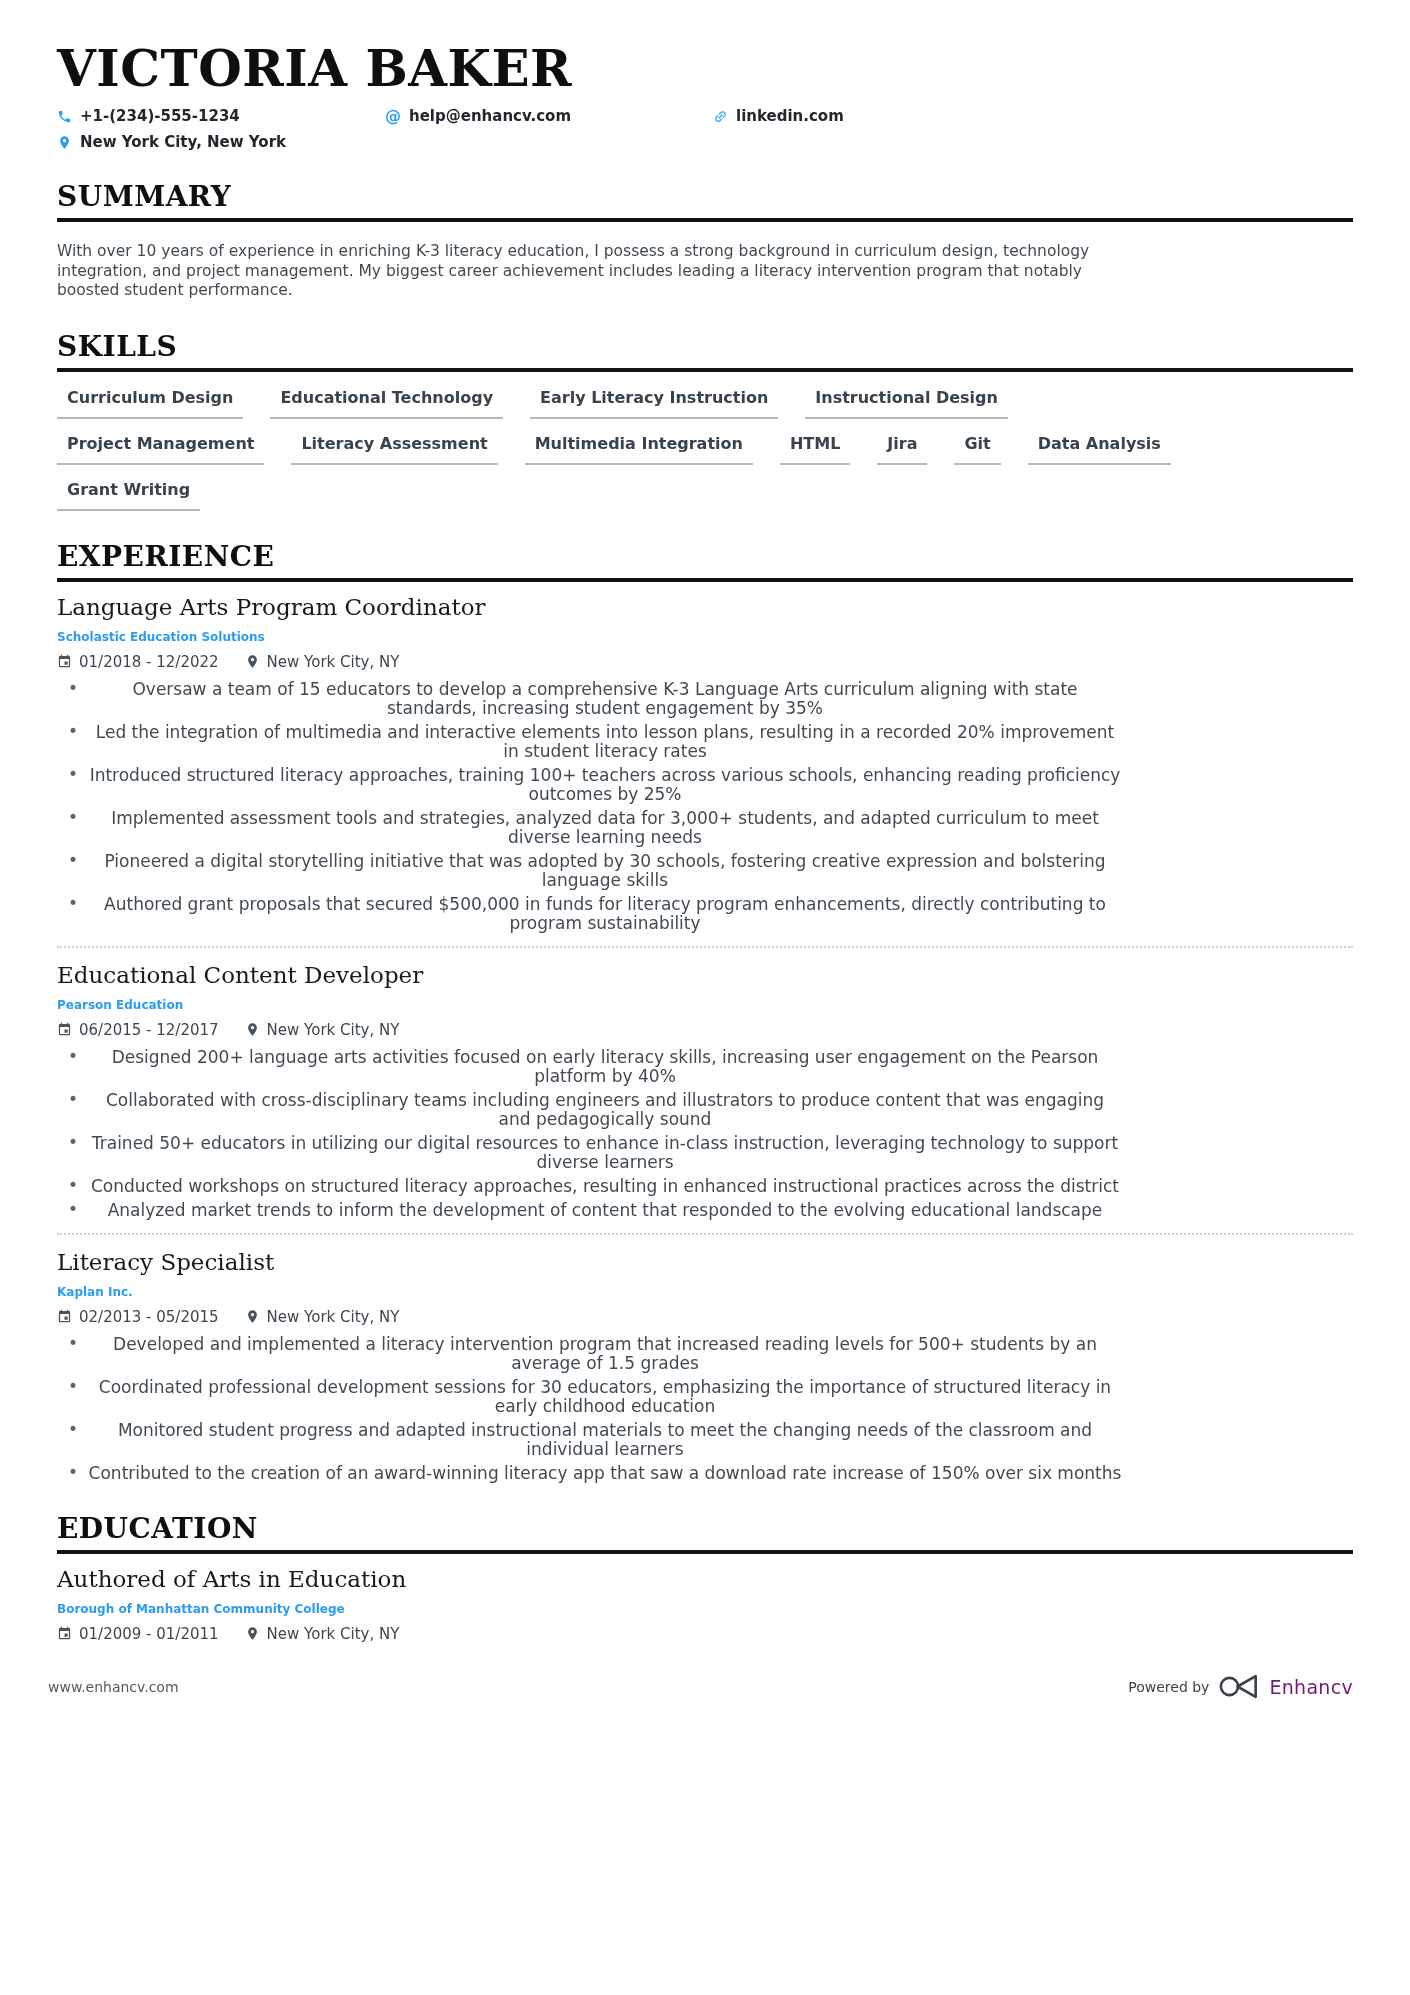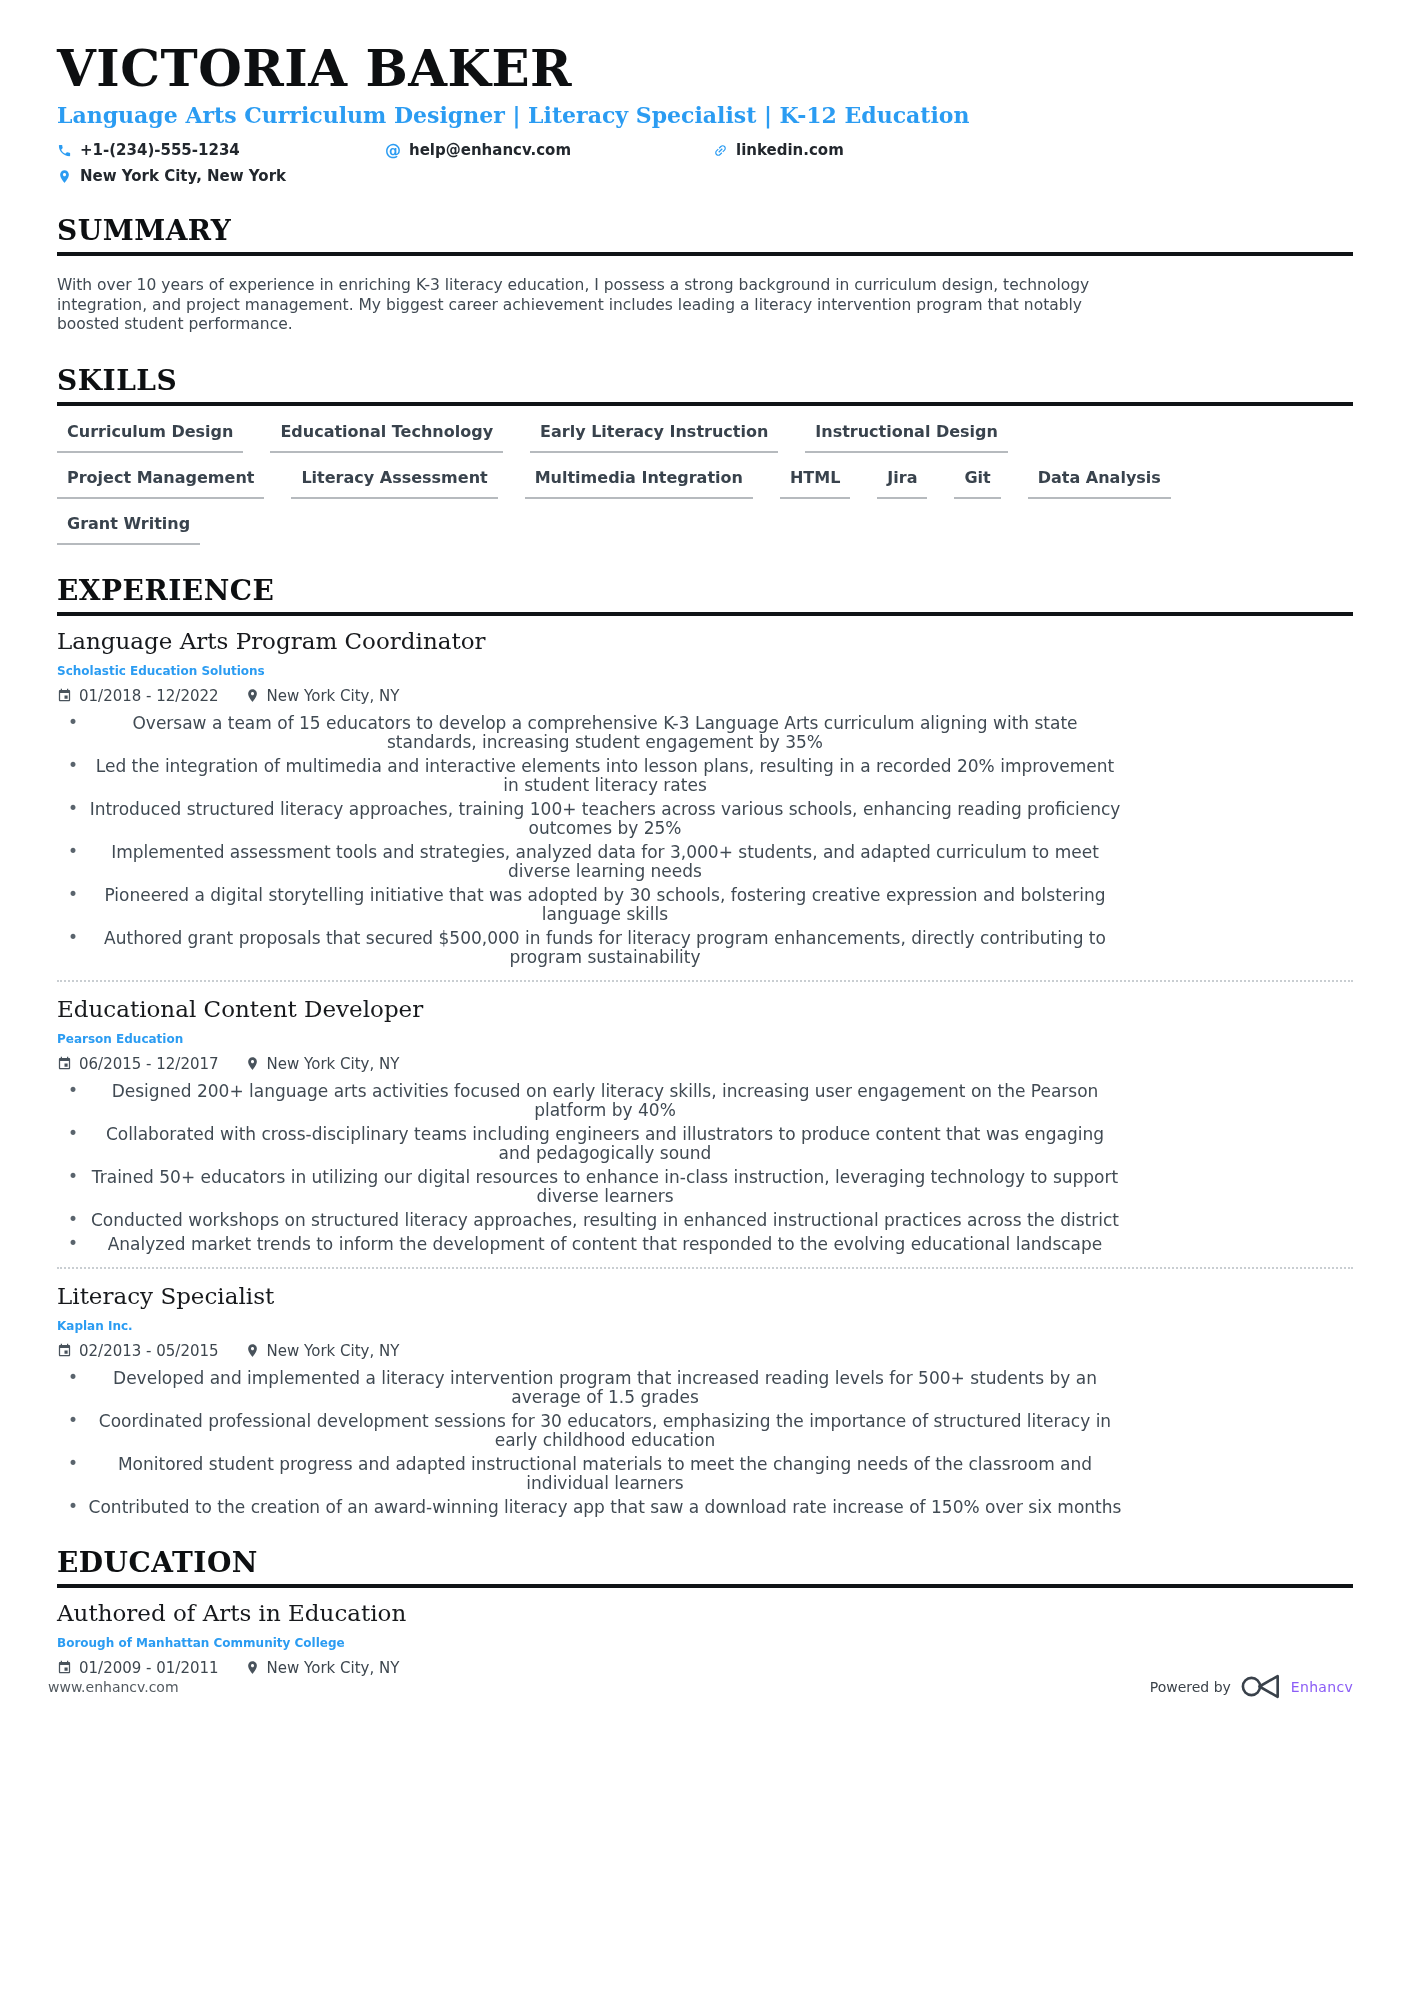--- a/index.html
+++ b/index.html
@@ -53,30 +53,29 @@
 
   
   .edu-entry { margin-top:12px; }
 
   
   .footer { position:absolute; left:48px; right:57px; bottom:60px; display:flex; justify-content:space-between; align-items:center; }
   .footer-site { font-size:14px; color:#535a60; }
   .powered { display:flex; align-items:center; gap:10px; }
   .powered-label { font-size:14px; color:#3b4249; }
   .brand-logo { width:40px; height:25px; }
-  .brand-name { font-size:14px; color:#8b5cf6; letter-spacing:0.3px; }
+  .brand-name { font-size:19px; color:#701a75; letter-spacing:0.3px; }
 </style>
 </head>
 <body>
 
 <div class="page">
 
   <div>
     <div class="name">VICTORIA BAKER</div>
-    <div class="headline">Language Arts Curriculum Designer | Literacy Specialist | K-12 Education</div>
 
     <div class="contact-row">
       <div class="contact-item c1">
         <svg class="icon-svg icon-accent" viewBox="0 0 24 24">
             <path d="M6.62 10.79c1.44 2.83 3.76 5.14 6.59 6.59l2.2-2.2c.27-.27.67-.36 1.02-.24 1.12.37 2.33.57 3.57.57.55 0 1 .45 1 1V20c0 .55-.45 1-1 1-9.39 0-17-7.61-17-17 0-.55.45-1 1-1h3.5c.55 0 1 .45 1 1 0 1.25.2 2.45.57 3.57.11.35.03.74-.25 1.02l-2.2 2.2z"></path>
           </svg>
         <span>+1-(234)-555-1234</span>
       </div>
       <div class="contact-item c2">
         <span class="at-glyph">@</span>

